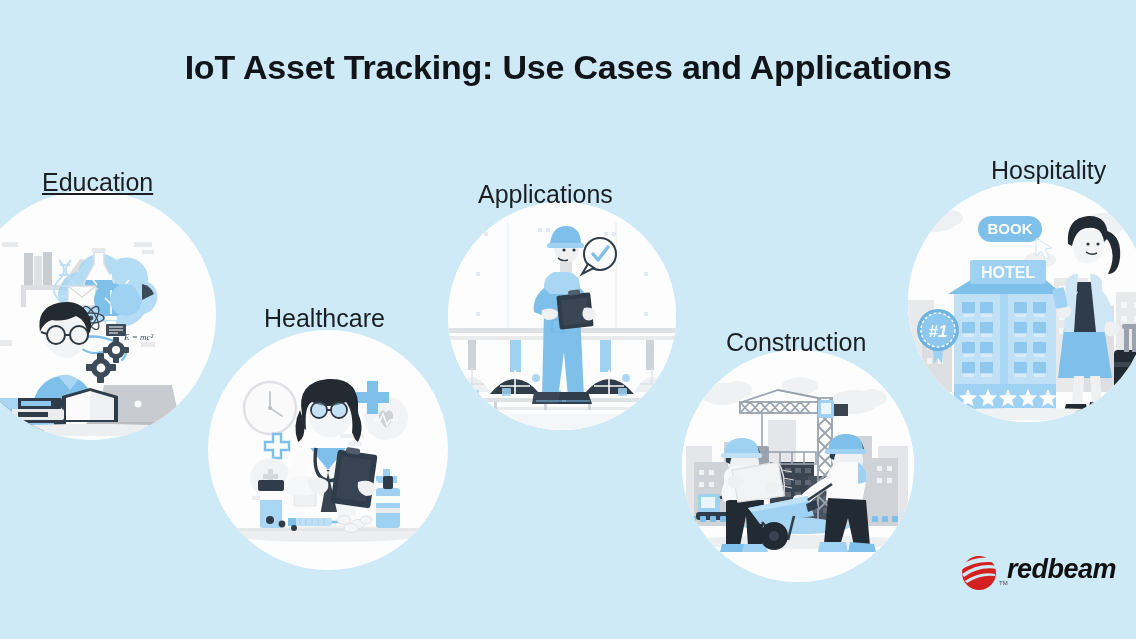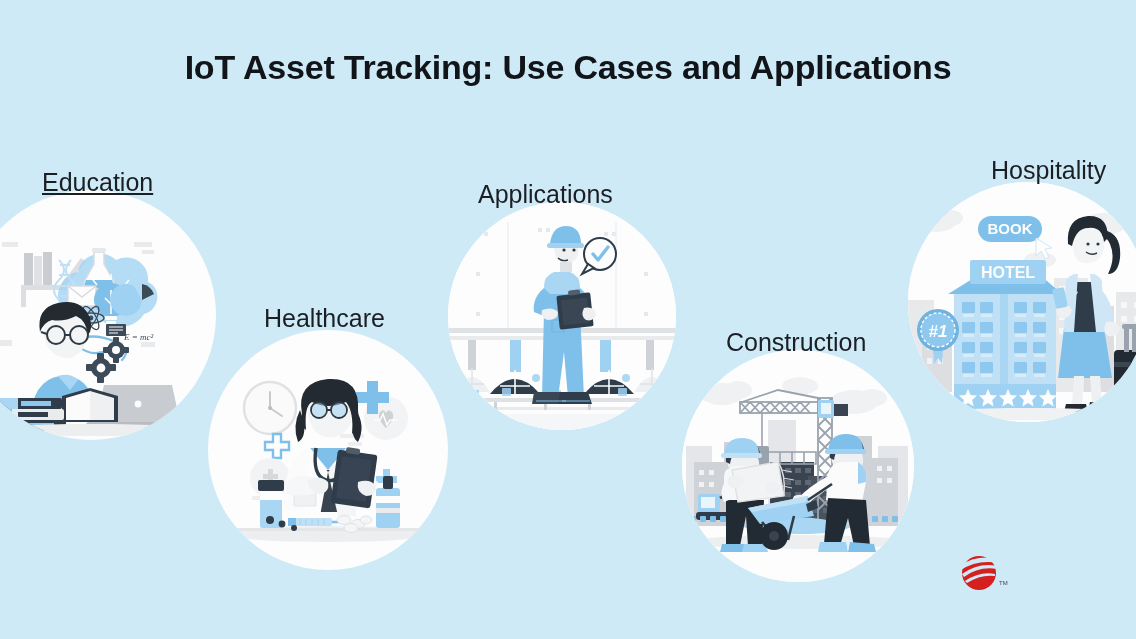--- a/index.html
+++ b/index.html
@@ -754,16 +754,17 @@
     </div>
   </div>
 
   <div class="logo">
     <svg width="48" height="40" viewBox="0 0 48 40" style="position:absolute; left:0; top:2px;">
       <circle cx="24" cy="21" r="17" fill="#d4211f"></circle>
       <path d="M4 14 Q22 2 44 7 L44 11 Q22 7 6 18 Z" fill="#cfeaf7"></path>
       <path d="M7 22 Q24 10 42 14 L42 17 Q24 14 9 25 Z" fill="#cfeaf7"></path>
       <path d="M10 29 Q25 19 40 22 L40 24 Q26 22 12 31 Z" fill="#cfeaf7"></path>
     </svg>
+    <div class="logo-text">redbeam</div>
     <div class="tm">TM</div>
   </div>
 
 </div>
 
 </body></html>

